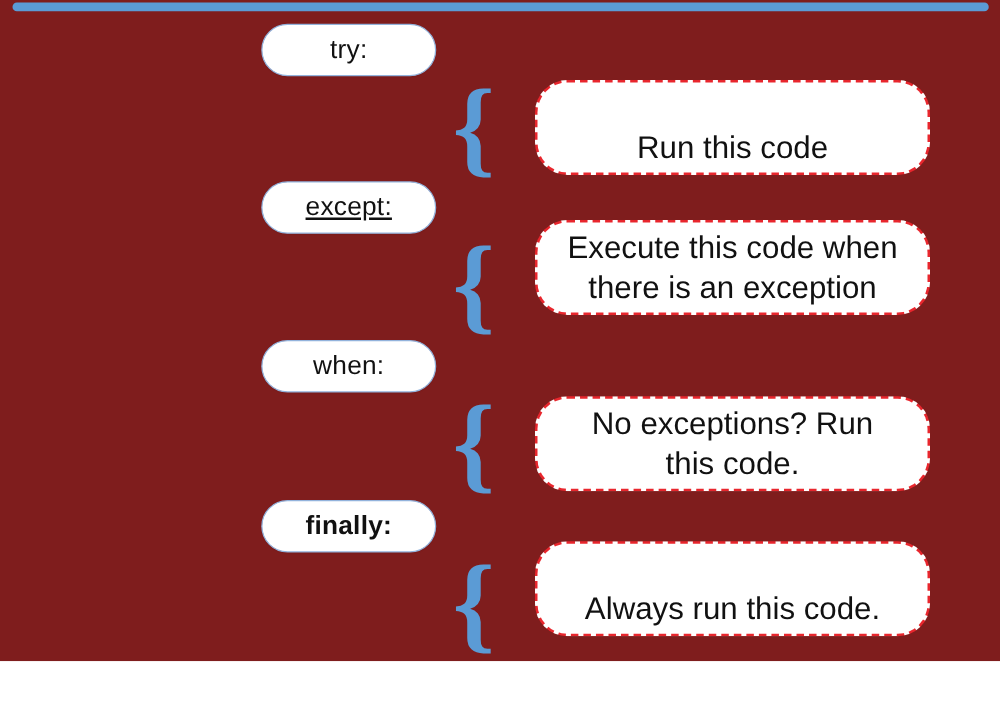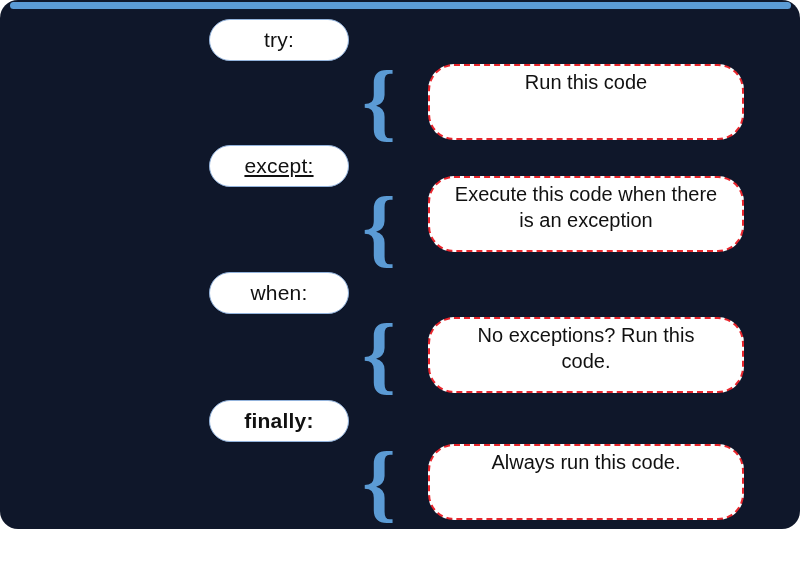--- a/index.html
+++ b/index.html
@@ -9,23 +9,22 @@
   }
   body {
     font-family: "Liberation Sans", sans-serif;
     -webkit-font-smoothing: antialiased;
   }
 
   #slide {
     position: relative;
     width: 800px;
     height: 529px;
-    background: #0f172a;
+    background: #7f1d1d;
     overflow: hidden;
-    border-radius: 18px;
   }
 
   
   .rule {
     position: absolute;
     left: 10px;
     width: 781px;
     height: 7px;
     background: #5B9BD5;
     border-radius: 4px;
@@ -70,45 +69,45 @@
   
   .callout {
     position: absolute;
     left: 428px;
     width: 316px;
     box-sizing: border-box;
     background: #ffffff;
     border: 2.4px dashed #E8262D;
     border-radius: 26px;
     display: flex;
-    align-items: flex-start;
+    align-items: flex-end;
     justify-content: center;
     text-align: center;
     color: #111111;
-    font-size: 20px;
+    font-size: 25px;
     line-height: 1.28;
     padding: 4px 22px;
   }
 
   
   .r0 .pill    { top: 19px;  }
   .r0 .brace   { top: 62px;  height: 78px; font-size: 86px; }
   .r0 .callout { top: 64px;  height: 76px; }
 
   .r1 .pill    { top: 145px; text-decoration: underline; }
   .r1 .brace   { top: 188px; height: 78px; font-size: 86px; }
   .r1 .callout { top: 176px; height: 76px; }
 
   .r2 .pill    { top: 272px; }
   .r2 .brace   { top: 315px; height: 78px; font-size: 86px; }
   .r2 .callout { top: 317px; height: 76px; }
 
   .r3 .pill    { top: 400px; font-weight: bold; }
   .r3 .brace   { top: 443px; height: 78px; font-size: 86px; }
-  .r3 .callout { top: 444px; height: 76px; }
+  .r3 .callout { top: 433px; height: 76px; }
 </style>
 </head>
 <body>
 
 <div id="slide">
 
   <div class="rule top"></div>
 
   <div class="r0">
     <div class="pill">

